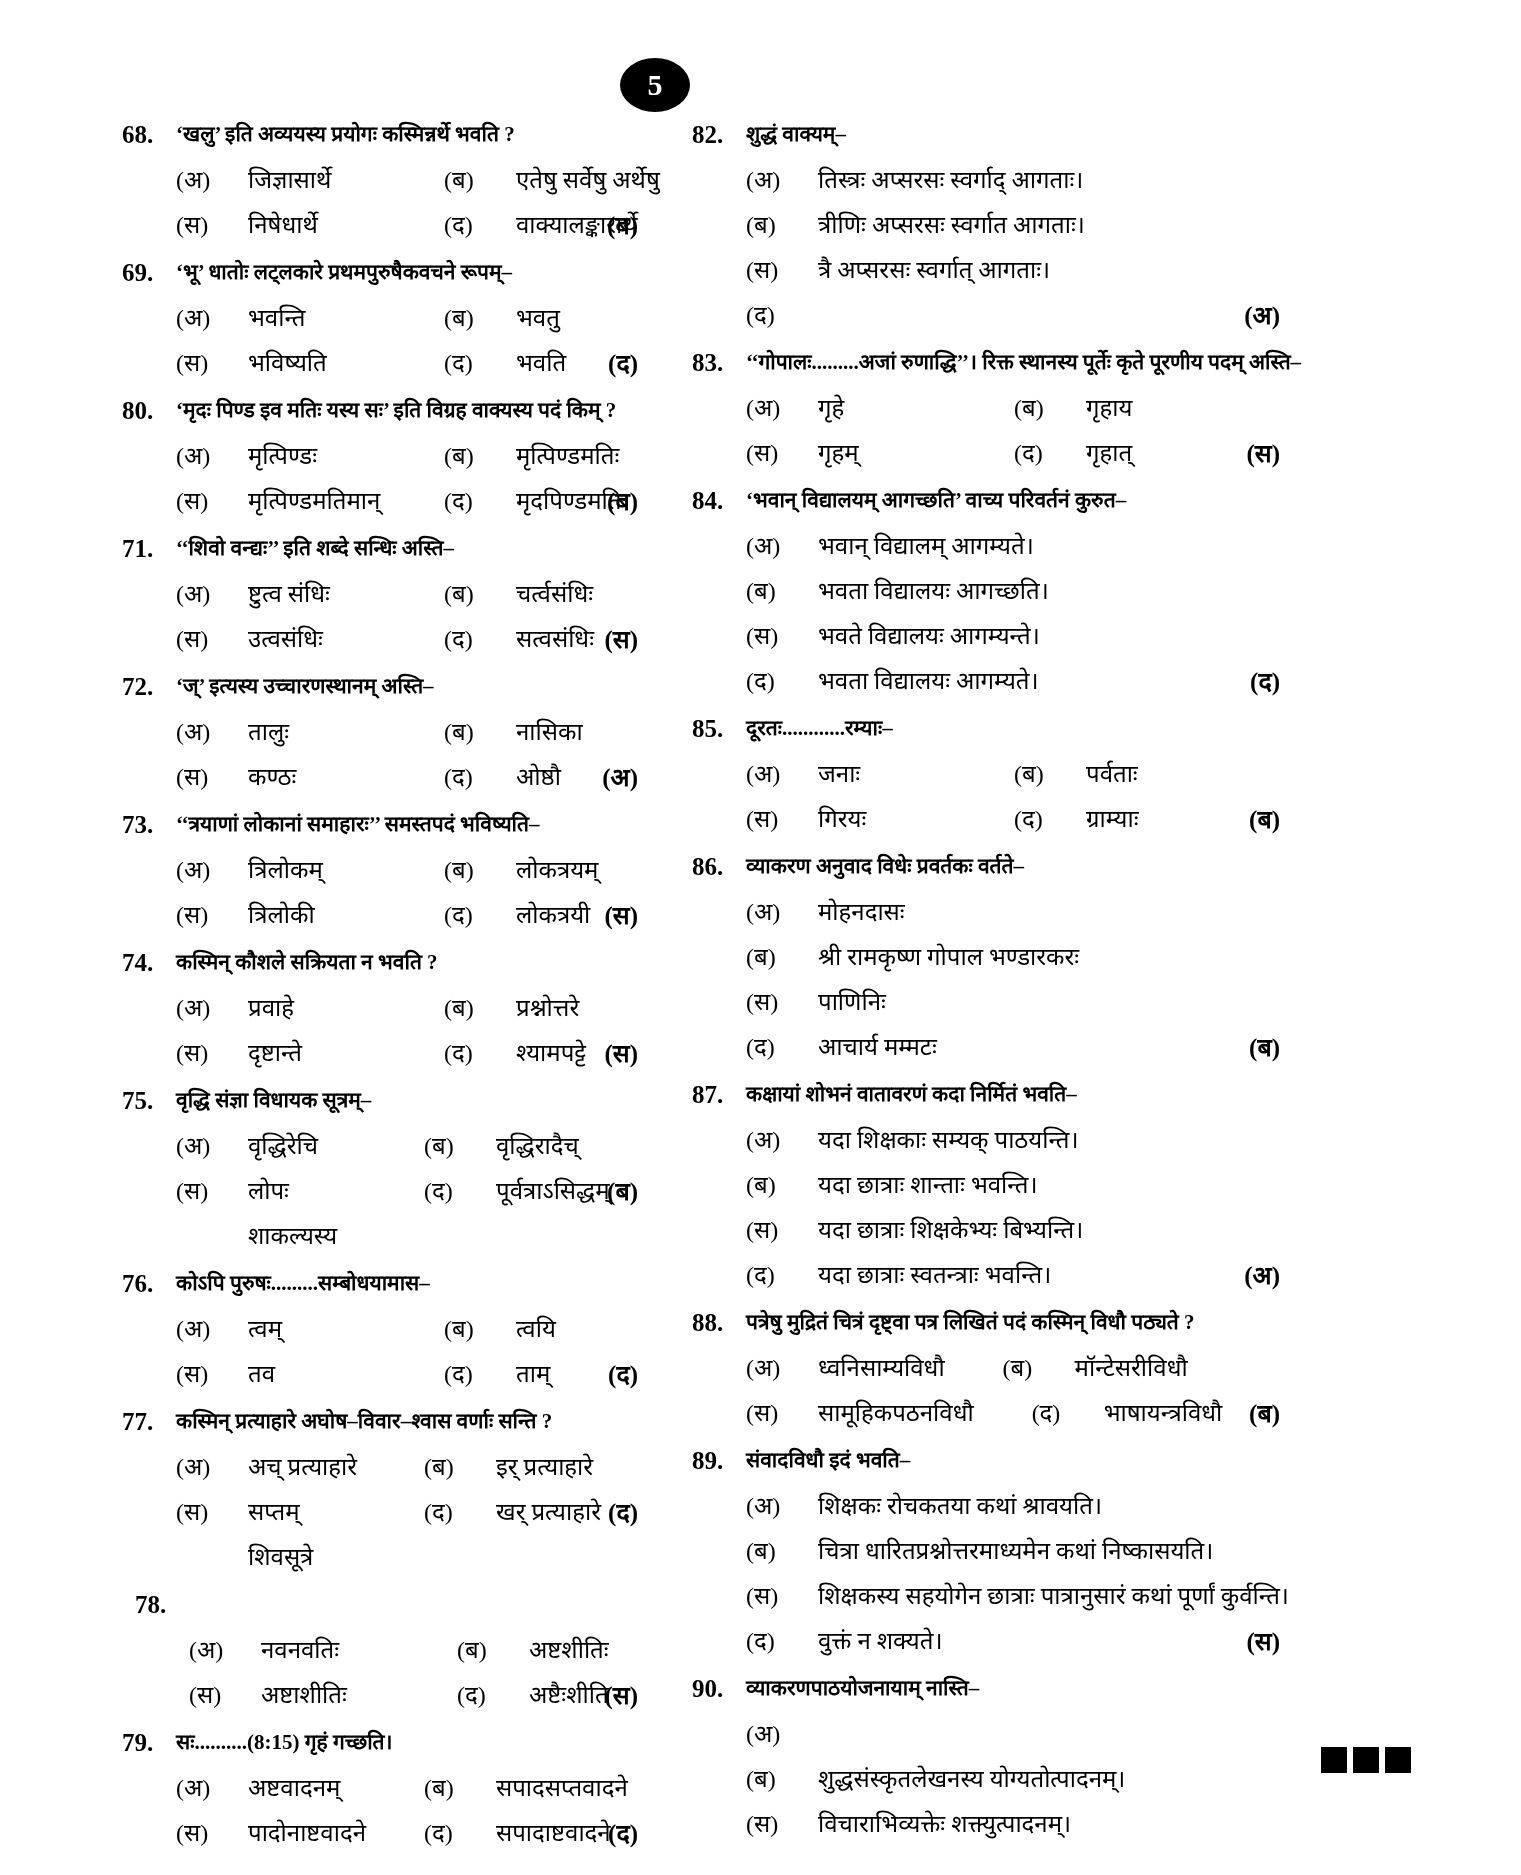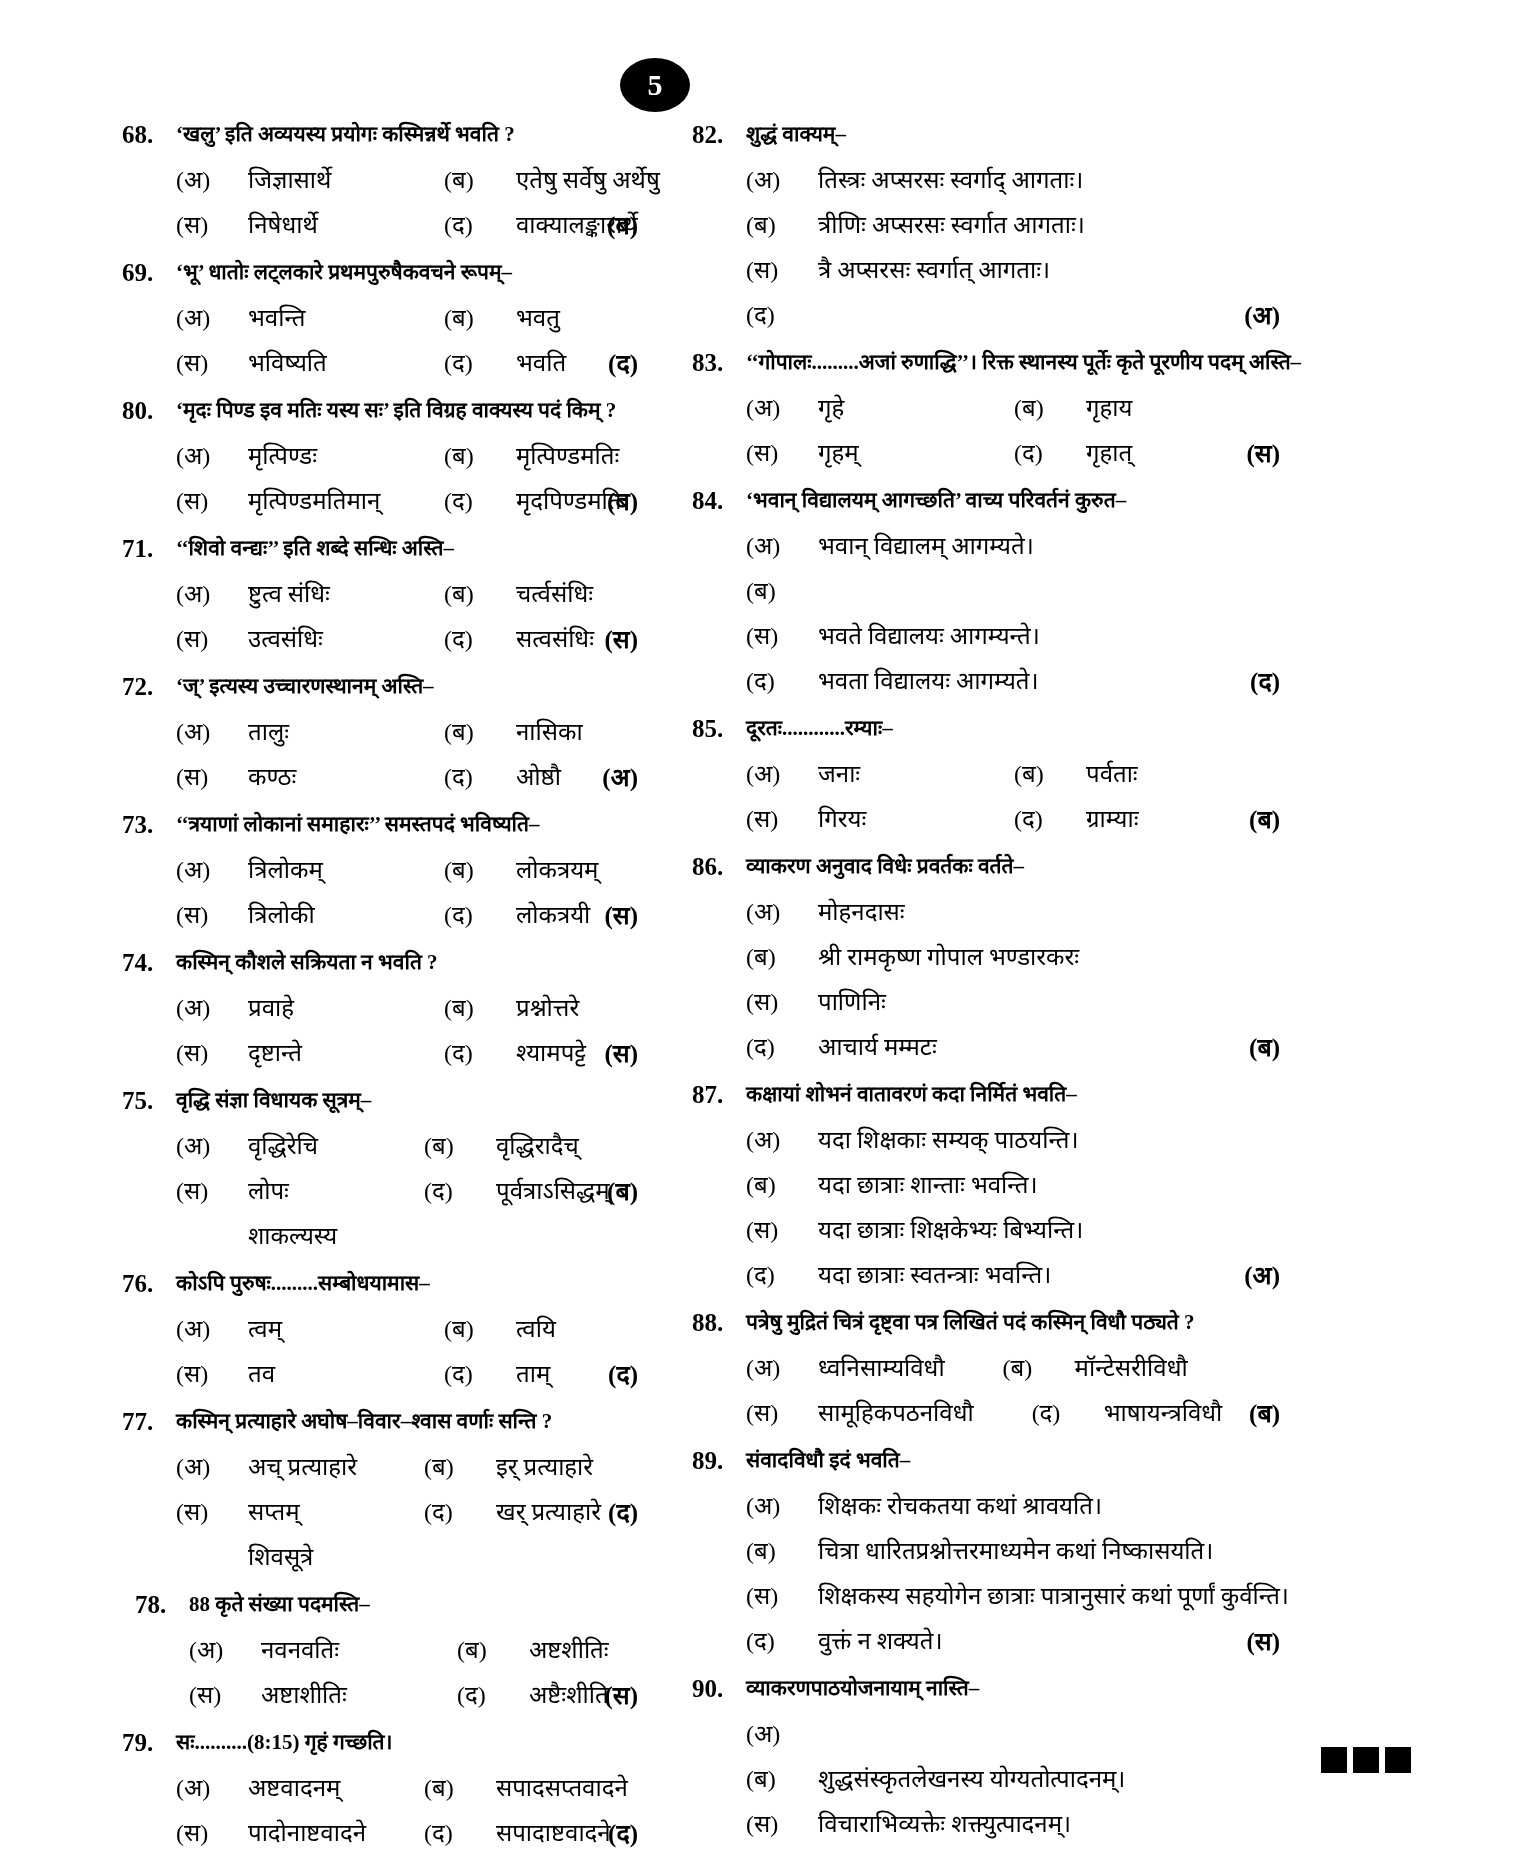--- a/index.html
+++ b/index.html
@@ -442,21 +442,20 @@
                 <span class="opt-key">(द)</span>
                 <span class="opt-val">खर् प्रत्याहारे</span>
               </div>
               <div class="ans">(द)</div>
             </div>
           </div>
         </div>
         <div class="q-block" style="position: relative; margin-left: 13px;">
           <div class="q">
             <div class="q-num">78.</div>
-            <div class="q-text">88 कृते संख्या पदमस्ति–</div>
           </div>
           <div class="opts">
             <div class="opt-row opt-grid">
               <div class="opt">
                 <span class="opt-key">(अ)</span>
                 <span class="opt-val">नवनवतिः</span>
               </div>
               <div class="opt">
                 <span class="opt-key">(ब)</span>
                 <span class="opt-val">अष्टशीतिः</span>
@@ -575,20 +574,21 @@
           <div class="opts">
             <div class="opt-row opt-stack">
               <div class="opt">
                 <span class="opt-key">(अ)</span>
                 <span class="opt-val">भवान् विद्यालम् आगम्यते।</span>
               </div>
             </div>
             <div class="opt-row opt-stack">
               <div class="opt">
                 <span class="opt-key">(ब)</span>
+                <span class="opt-val">भवता विद्यालयः आगच्छति।</span>
               </div>
             </div>
             <div class="opt-row opt-stack">
               <div class="opt">
                 <span class="opt-key">(स)</span>
                 <span class="opt-val">भवते विद्यालयः आगम्यन्ते।</span>
               </div>
             </div>
             <div class="opt-row opt-stack">
               <div class="opt">

